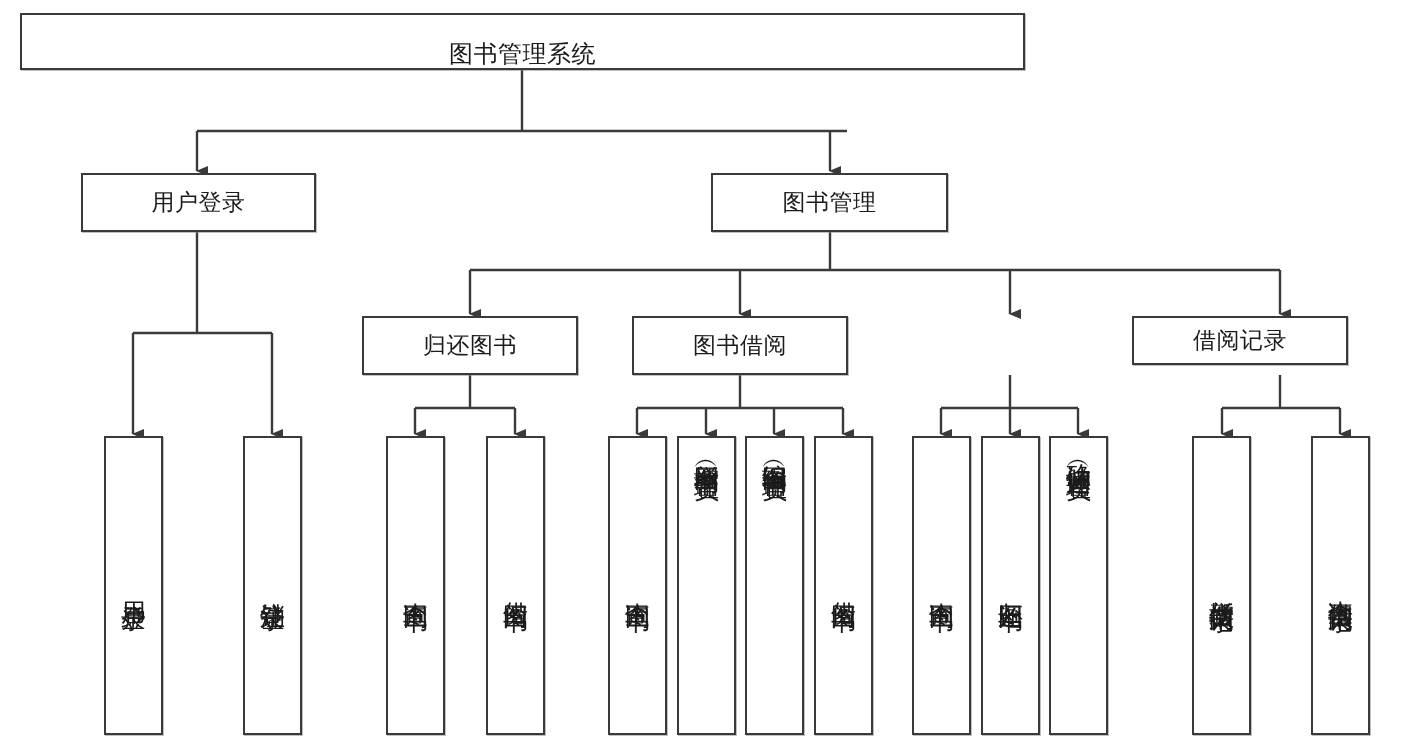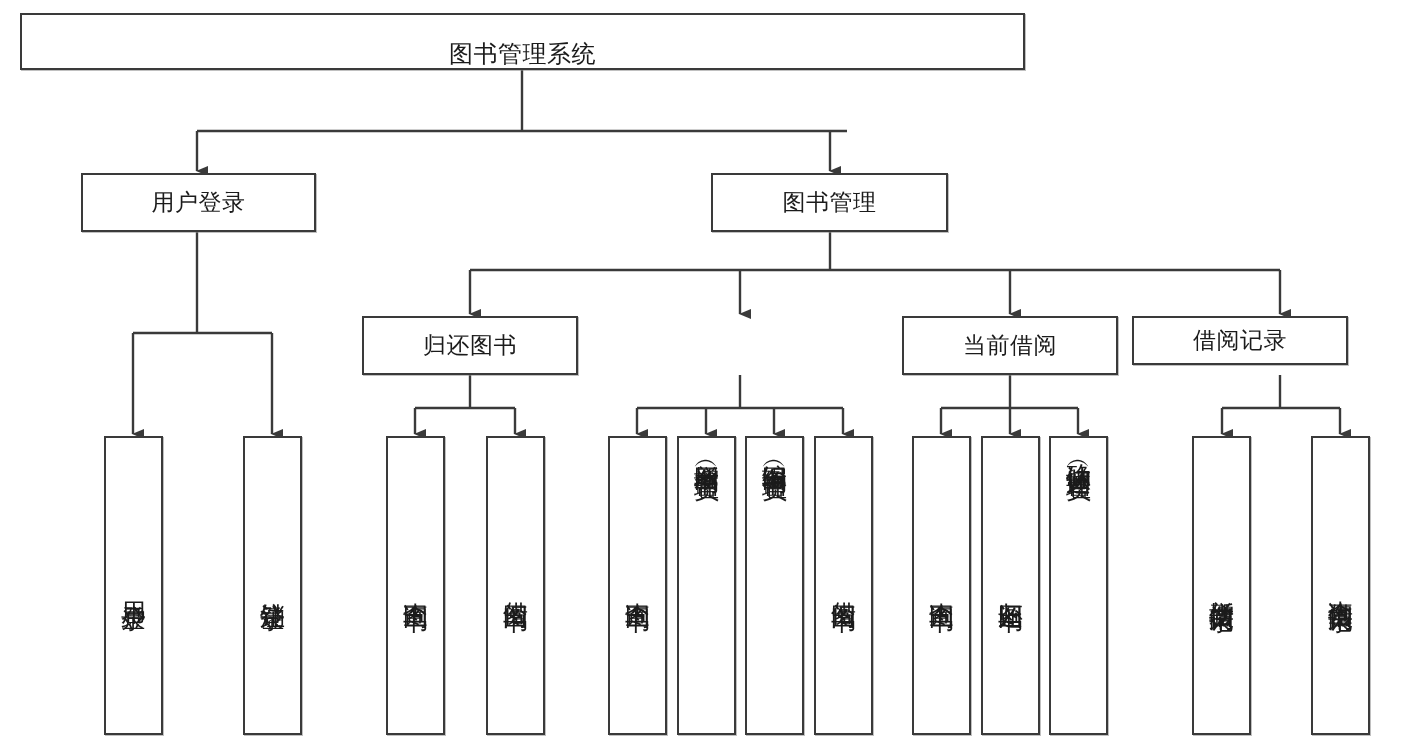--- a/index.html
+++ b/index.html
@@ -146,24 +146,24 @@
   </div>
 
   <div class="node h-node" style="left:711px; top:173px; width:237px; height:59px;">
     <span class="node-label">图书管理</span>
   </div>
 
   <div class="node h-node" style="left:362px; top:316px; width:216px; height:59px;">
     <span class="node-label">归还图书</span>
   </div>
 
-
-  <div class="node h-node" style="left:902px; top:316px; width:216px; height:59px;">
-    <span class="node-label">当前借阅</span>
-  </div>
+  <div class="node h-node" style="left:632px; top:316px; width:216px; height:59px;">
+    <span class="node-label">图书借阅</span>
+  </div>
+
 
   <div class="node h-node" style="left:1132px; top:316px; width:216px; height:49px;">
     <span class="node-label">借阅记录</span>
   </div>
 
   <div class="node v-node centered" style="left:104px; top:436px; width:59px; height:299px;">
     <span class="node-label">用户登录</span>
   </div>
 
   <div class="node v-node centered" style="left:243px; top:436px; width:59px; height:299px;">

